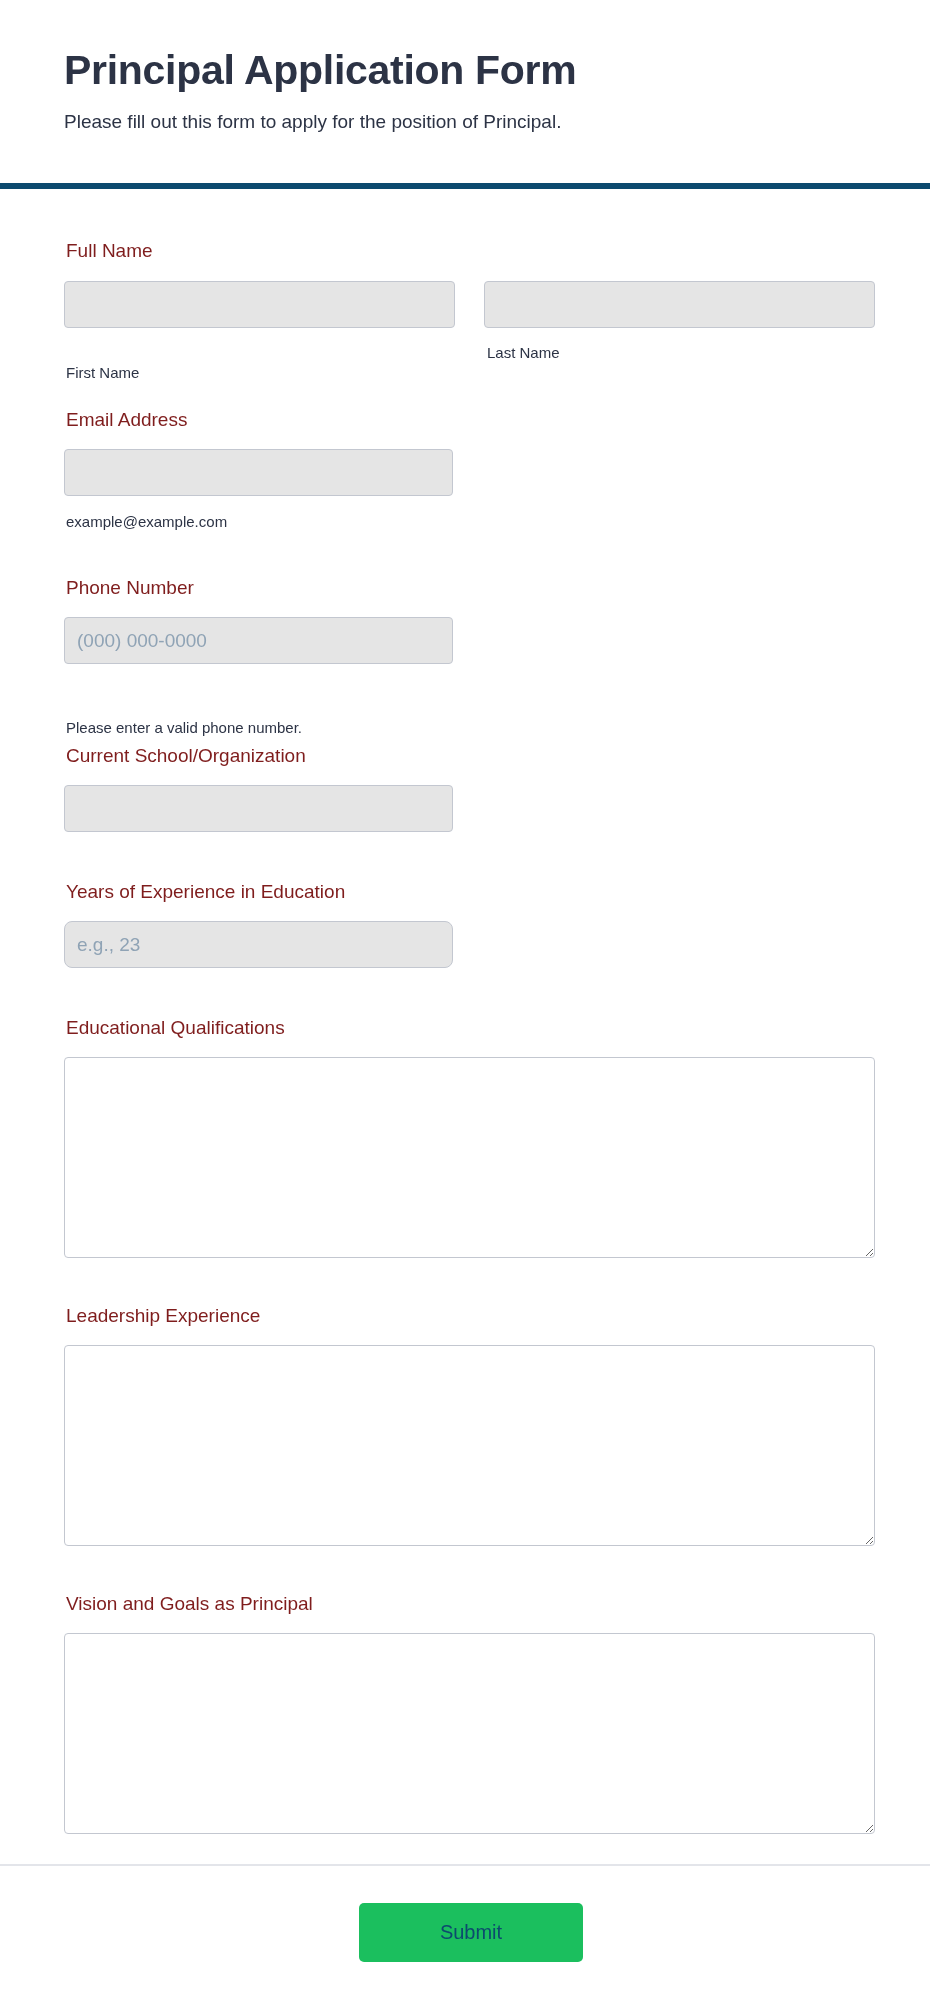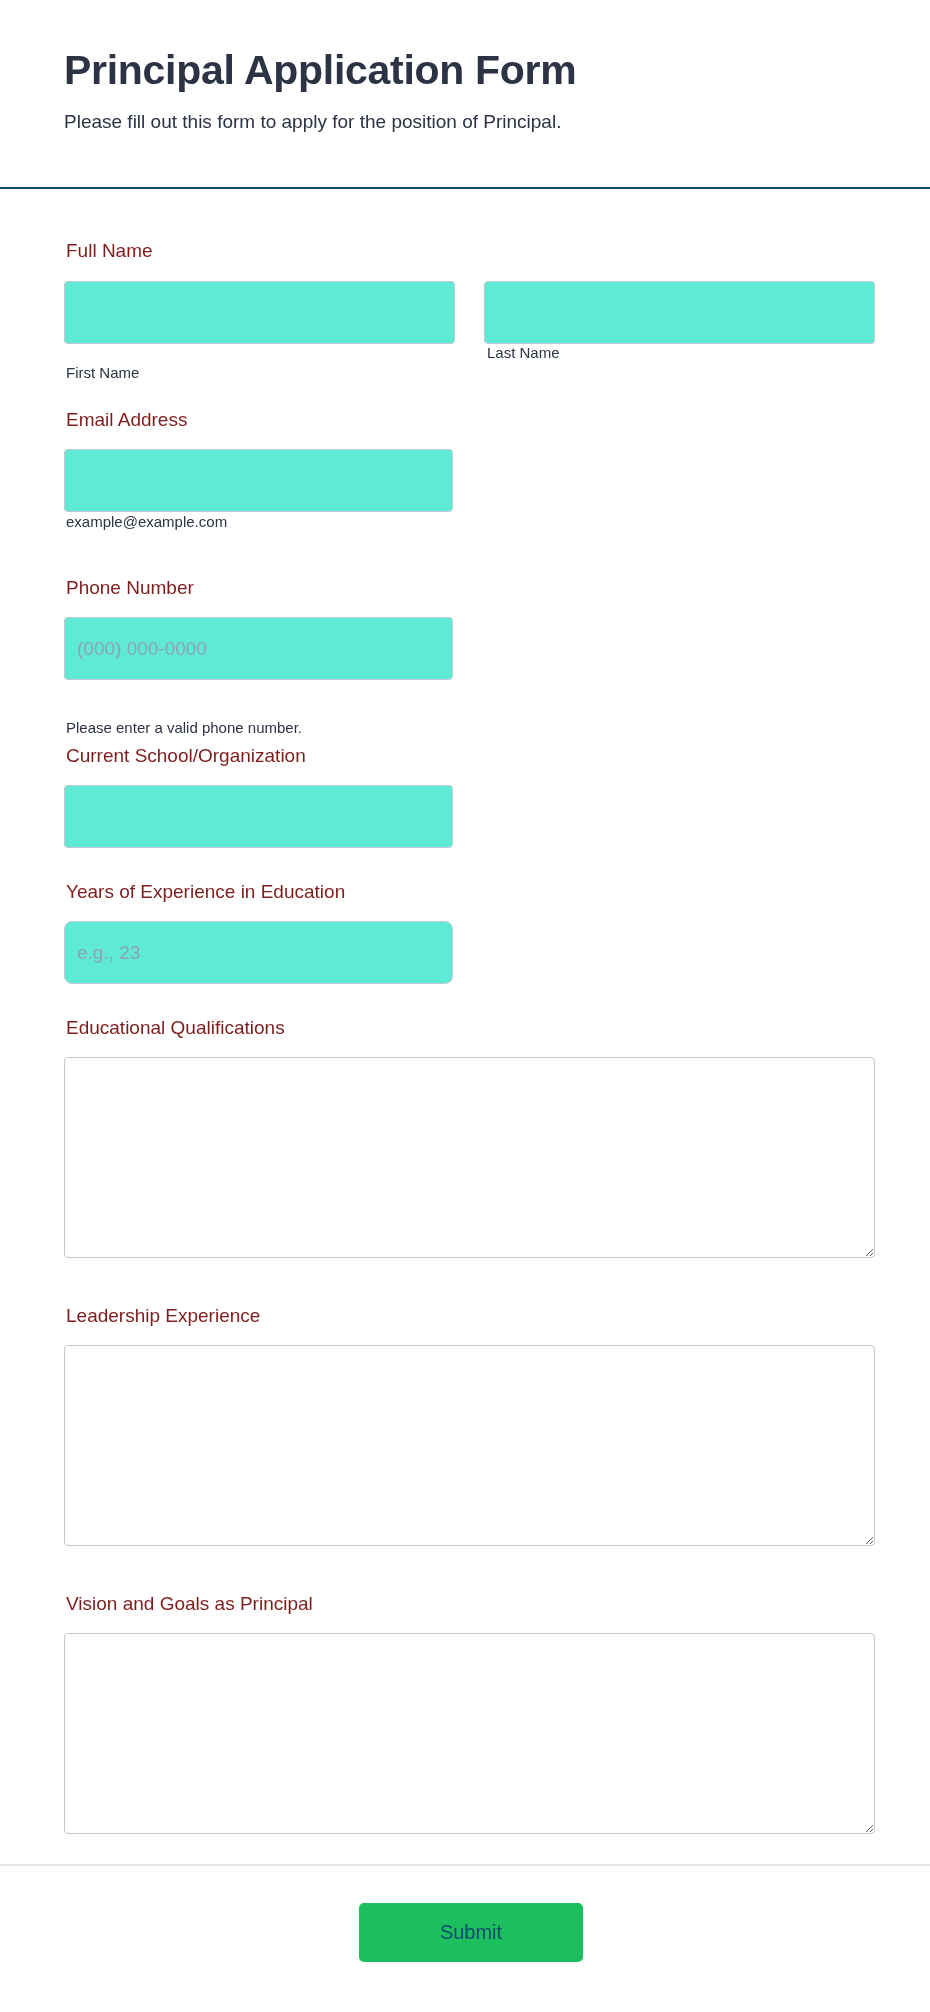--- a/index.html
+++ b/index.html
@@ -1,26 +1,26 @@
 <!DOCTYPE html>
 <html><head>
 <meta charset="utf-8">
 <style>
   * { box-sizing: border-box; margin: 0; padding: 0; }
   html, body { width: 930px; height: 2012px; background: #ffffff; }
   body { font-family: "Liberation Sans", "DejaVu Sans", sans-serif; color: #2c3345; position: relative; overflow: hidden; }
 
-  .header { position: absolute; left: 0; top: 0; width: 930px; height: 189px; border-bottom: 2px solid #0c4a6e; }
+  .header { position: absolute; left: 0; top: 0; width: 930px; height: 189px; border-bottom: 6px solid #0c4a6e; }
   .title { position: absolute; left: 64px; top: 50px; font-size: 41px; font-weight: 700; letter-spacing: -0.3px; color: #2c3345; line-height: 1; }
   .subtitle { position: absolute; left: 64px; top: 111px; font-size: 19px; color: #2c3345; line-height: 1.2; }
 
   .label { position: absolute; left: 66px; font-size: 19px; color: #7f1d1d; line-height: 1; }
   .sublabel { position: absolute; font-size: 15px; color: #2c3345; line-height: 1; }
 
-  .input { position: absolute; height: 63px; border: 1.5px solid #c3c7d0; border-radius: 4px; background: #5eead4;
+  .input { position: absolute; height: 47px; border: 1.5px solid #c3c7d0; border-radius: 4px; background: #e5e5e5;
            font-family: "Liberation Sans", "DejaVu Sans", sans-serif; font-size: 19px; color: #2c3345; padding: 0 12px; outline: none; }
   .input::placeholder { color: #8fa3b5; }
   .textarea { position: absolute; left: 64px; width: 811px; height: 201px; border: 1.5px solid #c3c7d0; border-radius: 4px; background: #fff; resize: vertical;
            font-family: "Liberation Sans", "DejaVu Sans", sans-serif; font-size: 17px; padding: 10px 12px; outline: none; }
 
   .footer-divider { position: absolute; left: 0; top: 1864px; width: 930px; height: 2px; background: #e3e5ea; }
   .submit { position: absolute; left: 359px; top: 1903px; width: 224px; height: 59px; background: #1bbf5e; border: none; border-radius: 5px;
             color: #0c4a6e; font-size: 20px; font-family: "Liberation Sans", "DejaVu Sans", sans-serif; cursor: pointer; }
 </style>
 </head>

